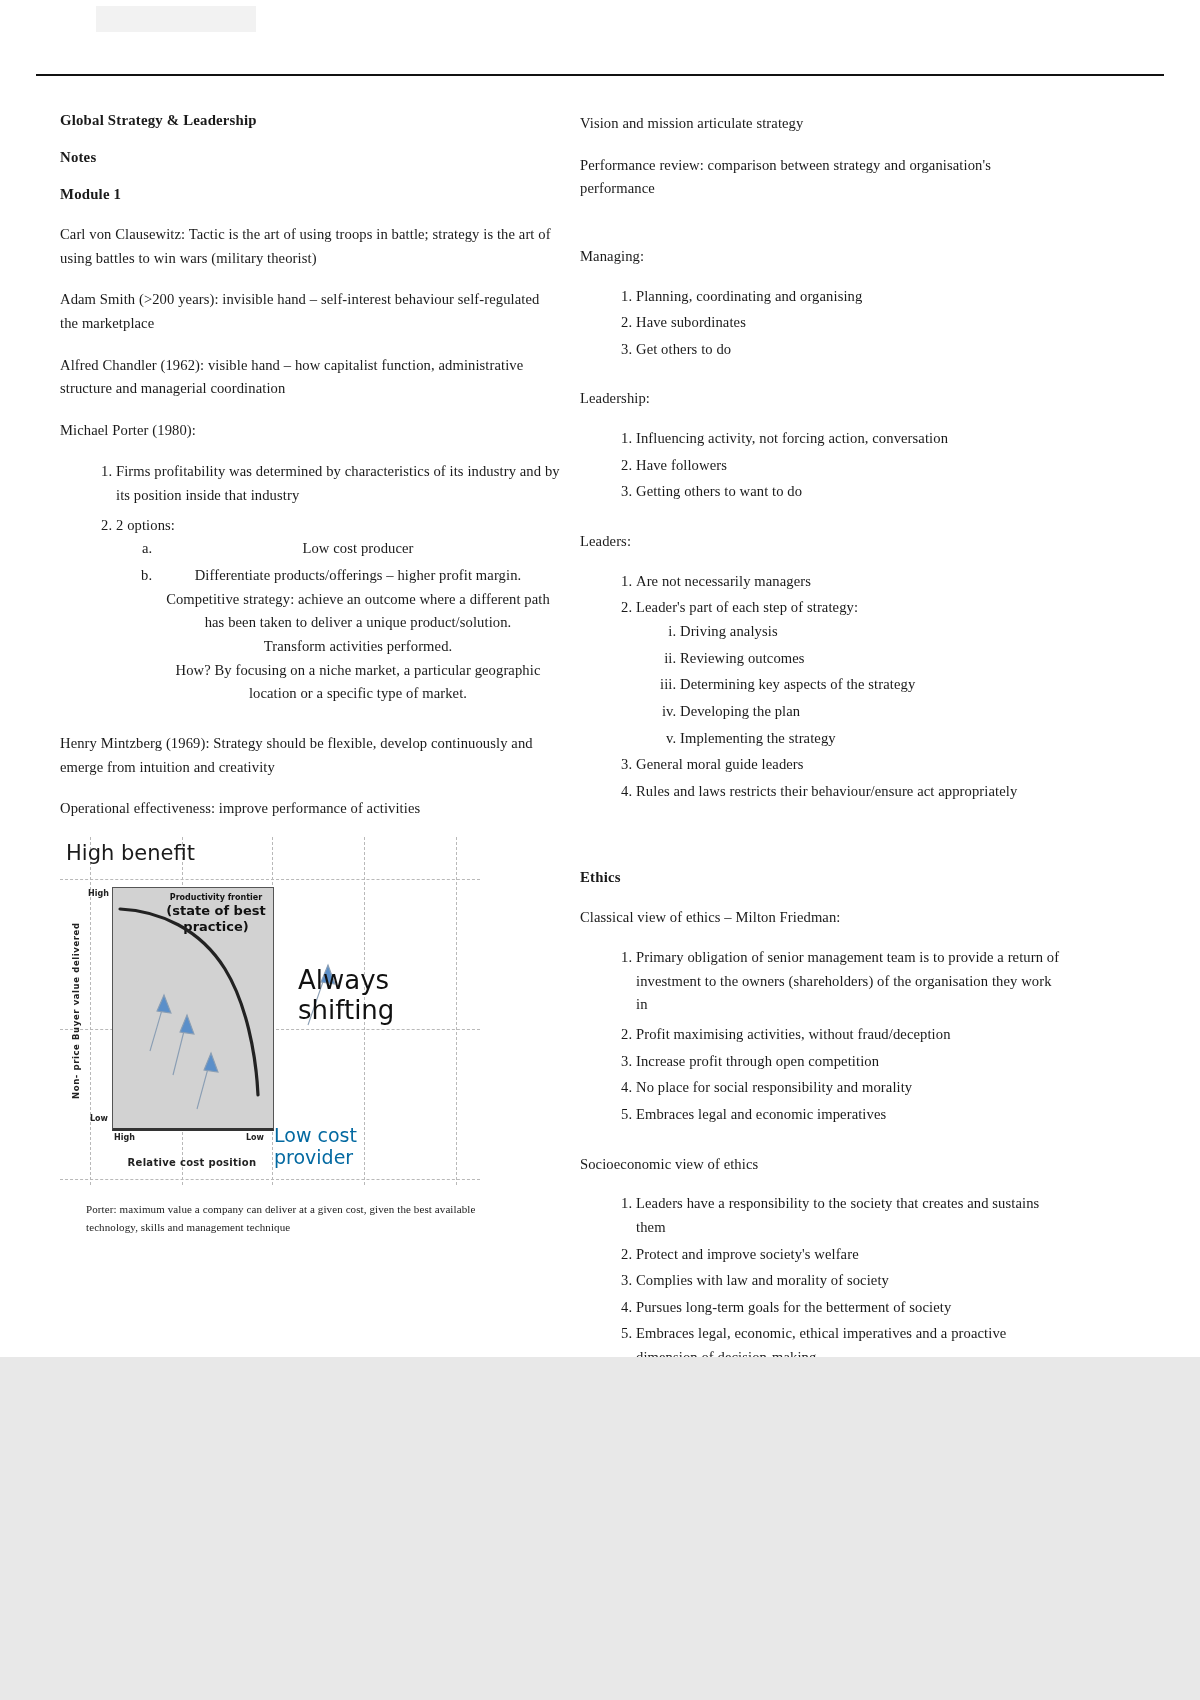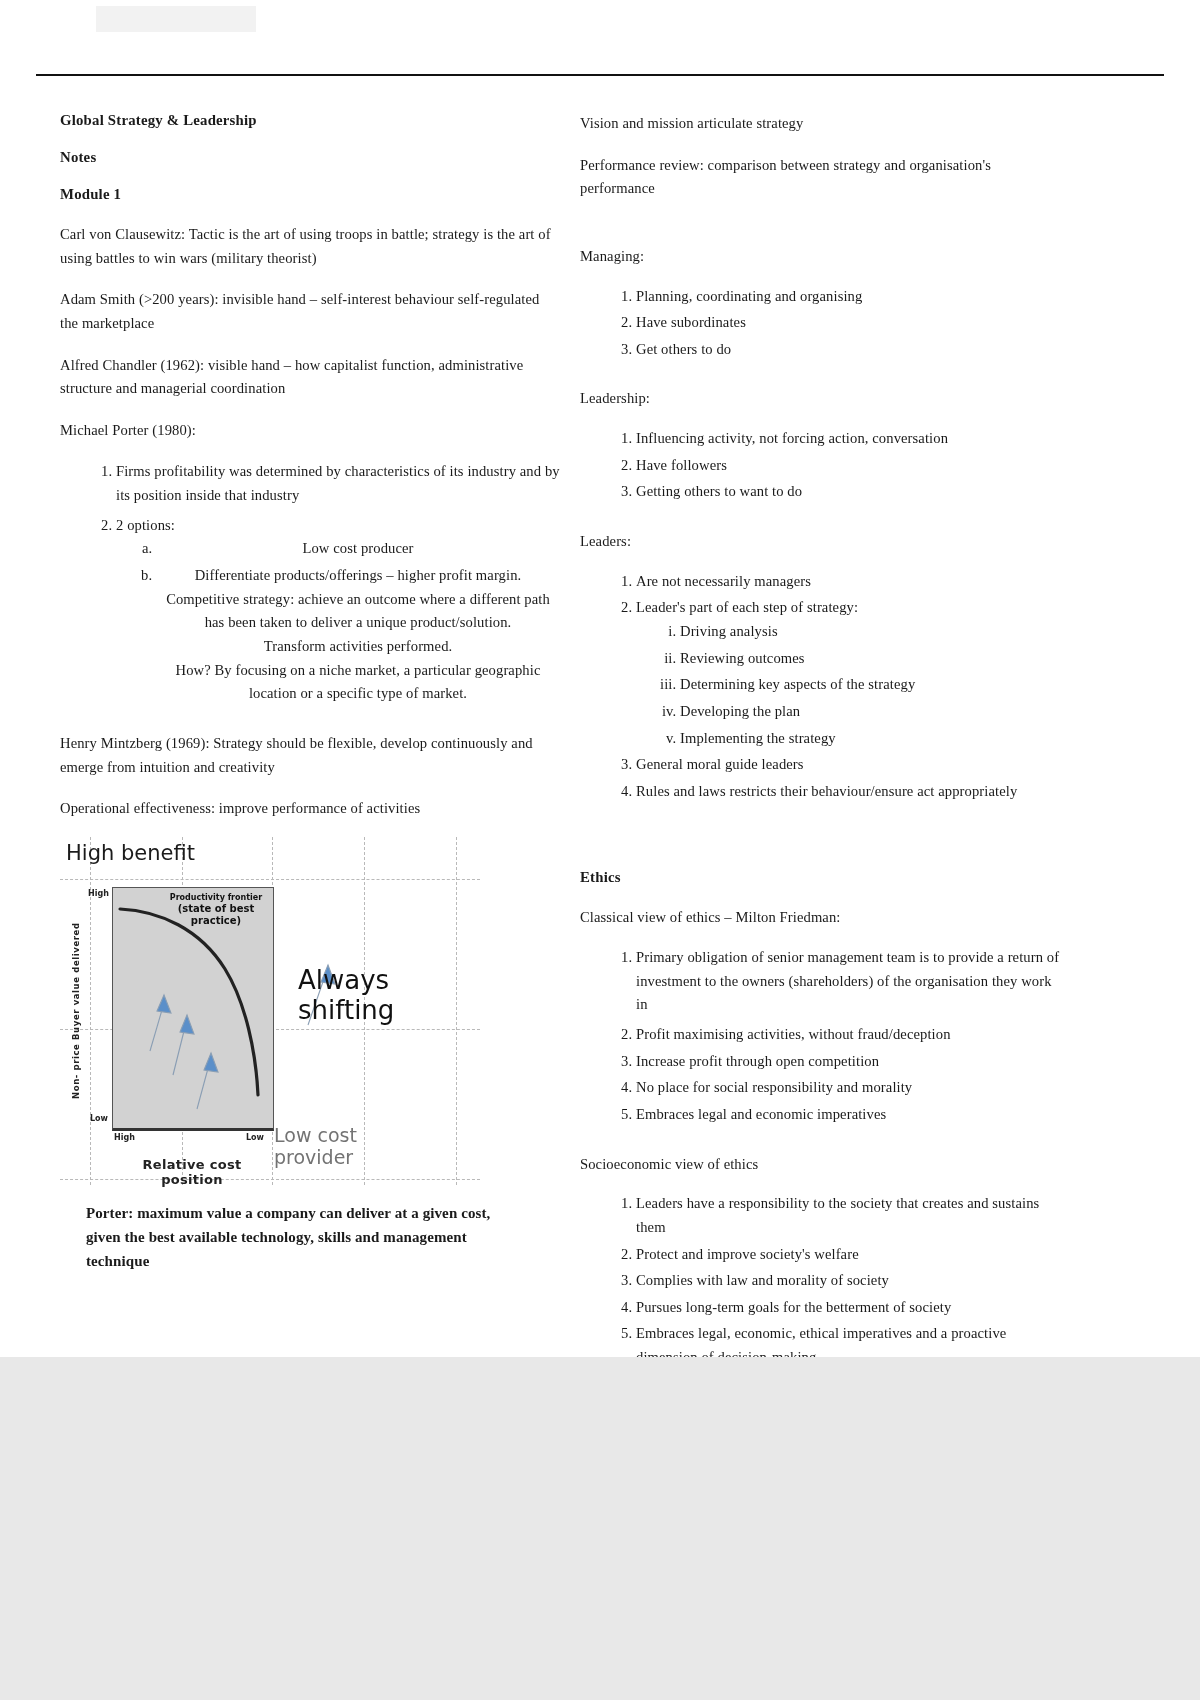--- a/index.html
+++ b/index.html
@@ -164,69 +164,68 @@
   .tick-high-y { left: 28px; top: 52px; }
   .tick-low-y  { left: 30px; top: 277px; }
   .tick-high-x { left: 54px; top: 296px; }
   .tick-low-x  { left: 186px; top: 296px; }
   .xlabel {
     position: absolute;
     left: 52px;
     top: 320px;
     width: 160px;
     text-align: center;
-    font-size: 13px;
+    font-size: 10px;
     font-weight: bold;
     color: #222;
     letter-spacing: 0.3px;
   }
   .frontier-label {
     position: absolute;
     left: 106px;
     top: 56px;
     width: 100px;
     text-align: center;
     font-size: 8px;
     font-weight: bold;
     color: #111;
     line-height: 1.25;
   }
-  .frontier-label .sub { font-size: 10px; font-weight: bold; }
+  .frontier-label .sub { font-size: 13px; font-weight: bold; }
   .always-shifting {
     position: absolute;
     left: 222px;
     top: 128px;
     font-size: 26px;
     color: #111;
     font-family: "DejaVu Sans", sans-serif;
     margin-left: 16px;
   }
   .lowcost {
     position: absolute;
     left: 214px;
     top: 288px;
     font-size: 19px;
     line-height: 1.15;
-    color: #737373;
+    color: #0369a1;
     font-family: "DejaVu Sans", sans-serif;
     width: 110px;
   }
   svg.fig-svg {
     position: absolute;
     inset: 0;
     width: 420px;
     height: 348px;
     overflow: visible;
   }
   .caption {
     margin: 4px 0 0 26px;
-    font-size: 15px;
+    font-size: 11px;
     line-height: 1.62;
     width: 430px;
-    font-weight: bold;
   }
 </style>
 </head>
 <body>
 
 <div class="page">
 
   <div class="scan-top">
     <div class="scan-blotch"></div>
   </div>

